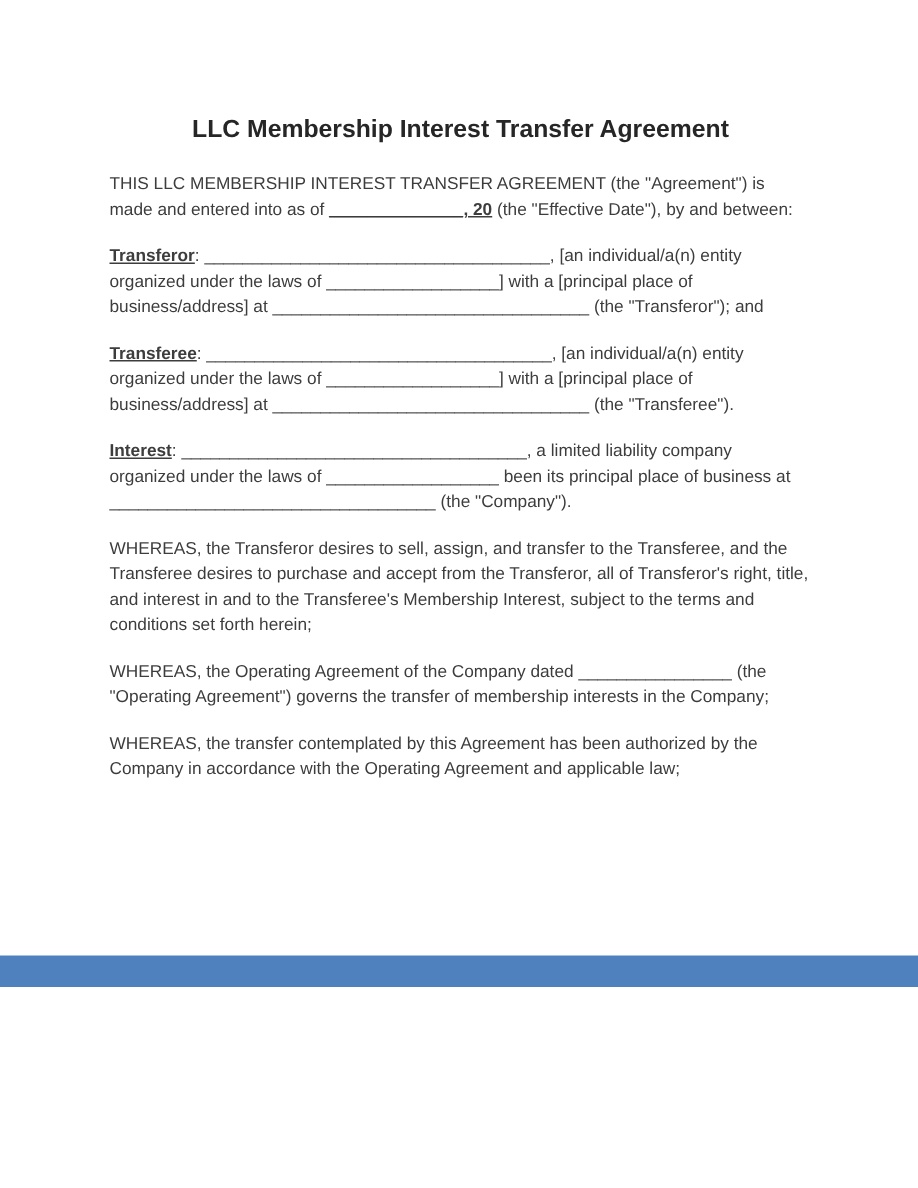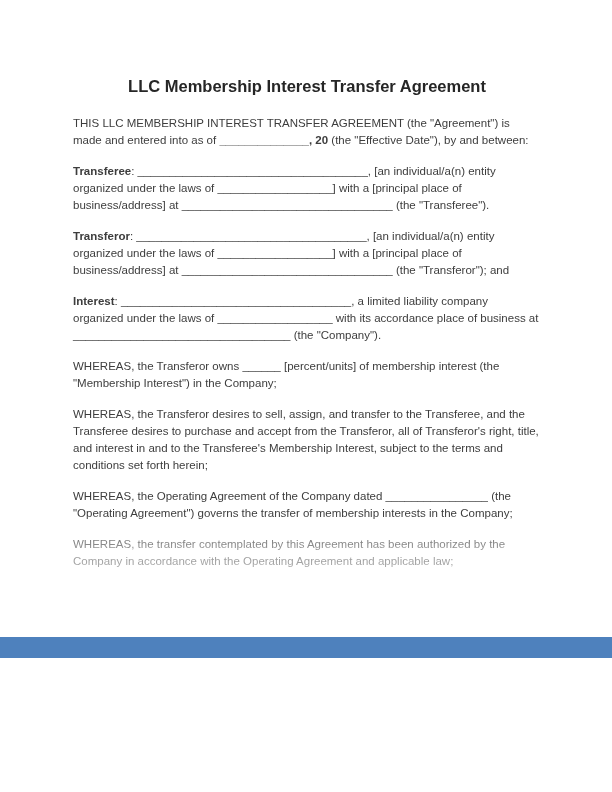--- a/index.html
+++ b/index.html
@@ -24,21 +24,21 @@
     margin:76px 0 0 0;
     line-height:20px;
   }
   p.para{
     font-size:11.5px;
     line-height:17px;
     margin:0 0 14px 0;
     color:#3d3d3d;
   }
   p.intro{margin-top:19px;}
-  .b{font-weight:700;}
+  .b{font-weight:700;text-decoration:underline;}
   h2.recitals{
     font-size:15px;
     font-weight:700;
     color:#262626;
     letter-spacing:.3px;
     margin:21px 0 17px 0;
     line-height:18px;
   }
   .fade-overlay{
     position:absolute;
@@ -86,29 +86,28 @@
 </head>
 <body>
 
 <div class="page">
   <div class="content">
 
     <h1 class="doc-title">LLC Membership Interest Transfer Agreement</h1>
 
     <p class="para intro"><span>THIS LLC MEMBERSHIP INTEREST TRANSFER AGREEMENT (the "Agreement") is made and entered into as of </span><span class="b">______________, 20</span><span> (the "Effective Date"), by and between:</span></p>
 
+    <p class="para"><span class="b">Transferor</span><span>: </span><span>____________________________________</span><span>, [an individual/a(n) entity organized under the laws of </span><span>__________________</span><span>] with a [principal place of business/address] at </span><span>_________________________________</span><span> (the "Transferor"); and</span></p>
+
     <p class="para"><span class="b">Transferee</span><span>: </span><span>____________________________________</span><span>, [an individual/a(n) entity organized under the laws of </span><span>__________________</span><span>] with a [principal place of business/address] at </span><span>_________________________________</span><span> (the "Transferee").</span></p>
 
-    <p class="para"><span class="b">Transferor</span><span>: </span><span>____________________________________</span><span>, [an individual/a(n) entity organized under the laws of </span><span>__________________</span><span>] with a [principal place of business/address] at </span><span>_________________________________</span><span> (the "Transferor"); and</span></p>
-
-    <p class="para"><span class="b">Interest</span><span>: </span><span>____________________________________</span><span>, a limited liability company organized under the laws of </span><span>__________________</span><span> with its accordance place of business at </span><span>__________________________________</span><span> (the "Company").</span></p>
+    <p class="para"><span class="b">Interest</span><span>: </span><span>____________________________________</span><span>, a limited liability company organized under the laws of </span><span>__________________</span><span> been its principal place of business at </span><span>__________________________________</span><span> (the "Company").</span></p>
 
 
 
-    <p class="para"><span>WHEREAS, the Transferor owns </span><span>______</span><span> [percent/units] of membership interest (the "Membership Interest") in the Company;</span></p>
 
     <p class="para"><span>WHEREAS, the Transferor desires to sell, assign, and transfer to the Transferee, and the Transferee desires to purchase and accept from the Transferor, all of Transferor's right, title, and interest in and to the Transferee's Membership Interest, subject to the terms and conditions set forth herein;</span><span></span><span></span></p>
 
     <p class="para"><span>WHEREAS, the Operating Agreement of the Company dated </span><span>________________</span><span> (the "Operating Agreement") governs the transfer of membership interests in the Company;</span></p>
 
     <p class="para"><span>WHEREAS, the transfer contemplated by this Agreement has been authorized by the Company in accordance with the Operating Agreement and applicable law;</span><span></span><span></span></p>
 
   </div>
 
   <div class="fade-overlay"></div>

